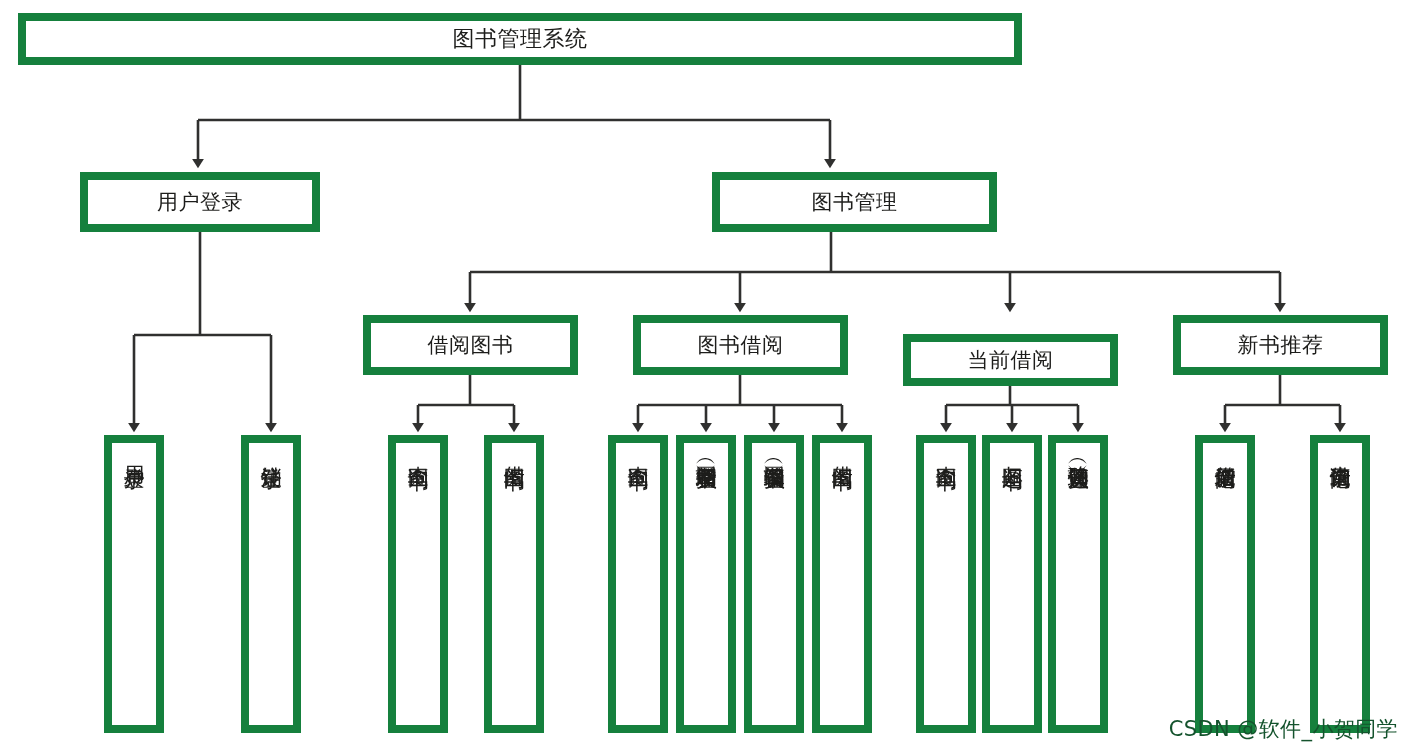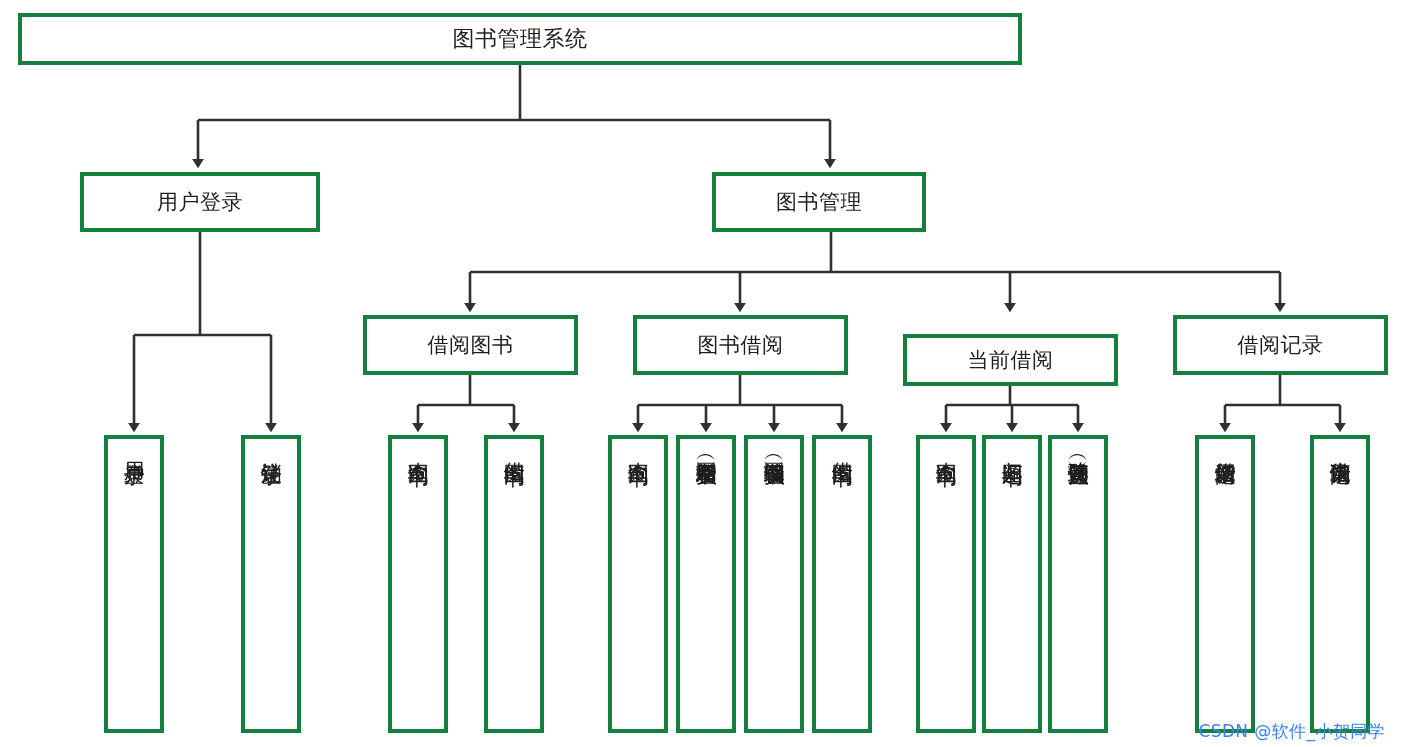--- a/index.html
+++ b/index.html
@@ -23,21 +23,21 @@
     left: 0;
     top: 0;
     width: 1405px;
     height: 747px;
     pointer-events: none;
   }
   .node {
     position: absolute;
     box-sizing: border-box;
     background: #ffffff;
-    border: 4px solid #15803d;
+    border: 8px solid #15803d;
     display: flex;
     align-items: center;
     justify-content: center;
     color: #1d1d1b;
   }
   .node-label {
     display: block;
     text-align: center;
     line-height: 1.18;
     letter-spacing: 0.5px;
@@ -62,24 +62,24 @@
     text-orientation: upright;
     line-height: 1.06;
     letter-spacing: 1.5px;
     white-space: nowrap;
   }
   .node.vert.tall-text .node-label {
     letter-spacing: 0.5px;
   }
   #watermark {
     position: absolute;
-    right: 20px;
+    right: 7px;
     bottom: 4px;
-    font-size: 17px;
-    color: #3b82f6;
+    font-size: 21px;
+    color: #14532d;
     letter-spacing: 0.4px;
     white-space: nowrap;
     user-select: none;
   }
 </style>
 </head>
 <body>
 
 <div id="diagram-root">
 
@@ -133,35 +133,35 @@
     </g>
   </svg>
 
   <div class="node horiz root" style="left: 18px; top: 13px; width: 1004px; height: 52px;">
     <span class="node-label">图书管理系统</span>
   </div>
 
   <div class="node horiz" style="left: 80px; top: 172px; width: 240px; height: 60px;">
     <span class="node-label">用户登录</span>
   </div>
-  <div class="node horiz" style="left: 712px; top: 172px; width: 214px; height: 60px;">
+  <div class="node horiz" style="left: 712px; top: 172px; width: 285px; height: 60px;">
     <span class="node-label">图书管理</span>
   </div>
 
   <div class="node horiz" style="left: 363px; top: 315px; width: 215px; height: 60px;">
     <span class="node-label">借阅图书</span>
   </div>
   <div class="node horiz" style="left: 633px; top: 315px; width: 215px; height: 60px; justify-content: center;">
     <span class="node-label">图书借阅</span>
   </div>
   <div class="node horiz" style="left: 903px; top: 334px; width: 215px; height: 52px;">
     <span class="node-label">当前借阅</span>
   </div>
   <div class="node horiz" style="left: 1173px; top: 315px; width: 215px; height: 60px;">
-    <span class="node-label">借阅记录</span>
+    <span class="node-label">新书推荐</span>
   </div>
 
   <div class="node vert" style="left: 104px; top: 435px; width: 60px; height: 298px;">
     <span class="node-label">用户登录</span>
   </div>
   <div class="node vert" style="left: 241px; top: 435px; width: 60px; height: 298px;">
     <span class="node-label">注销登录</span>
   </div>
   <div class="node vert" style="left: 388px; top: 435px; width: 60px; height: 298px;">
     <span class="node-label">查询图书</span>

